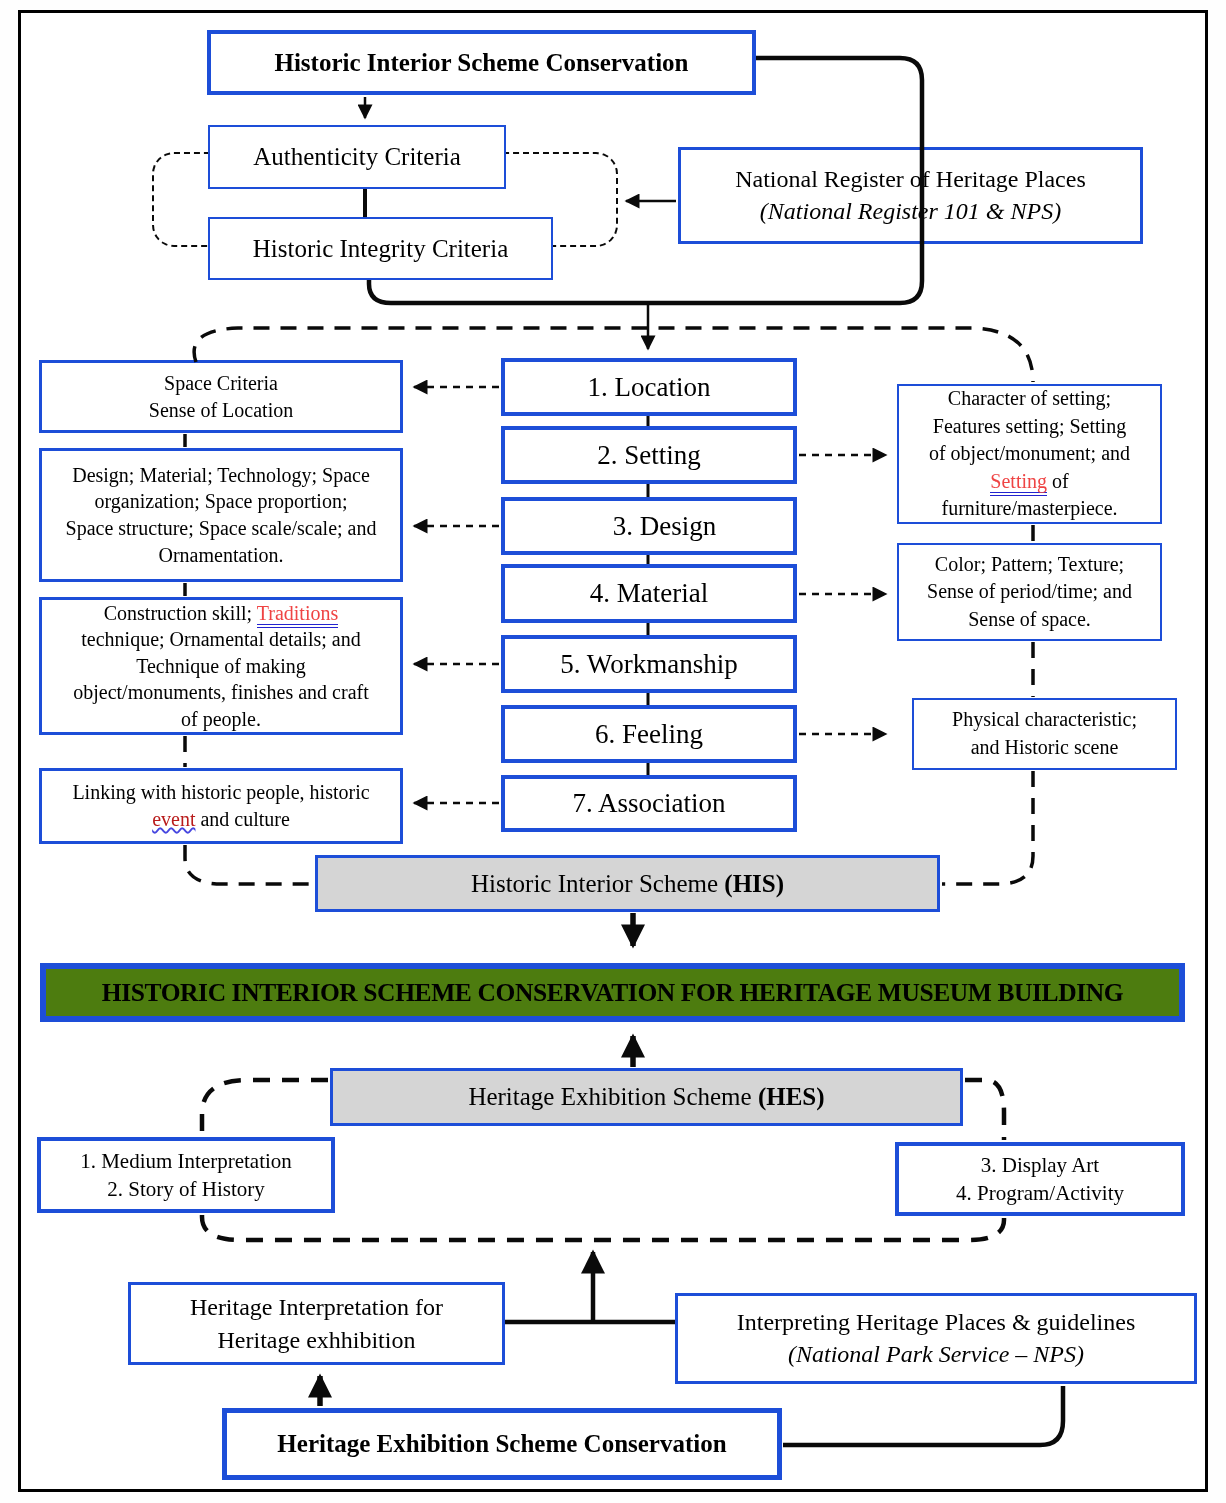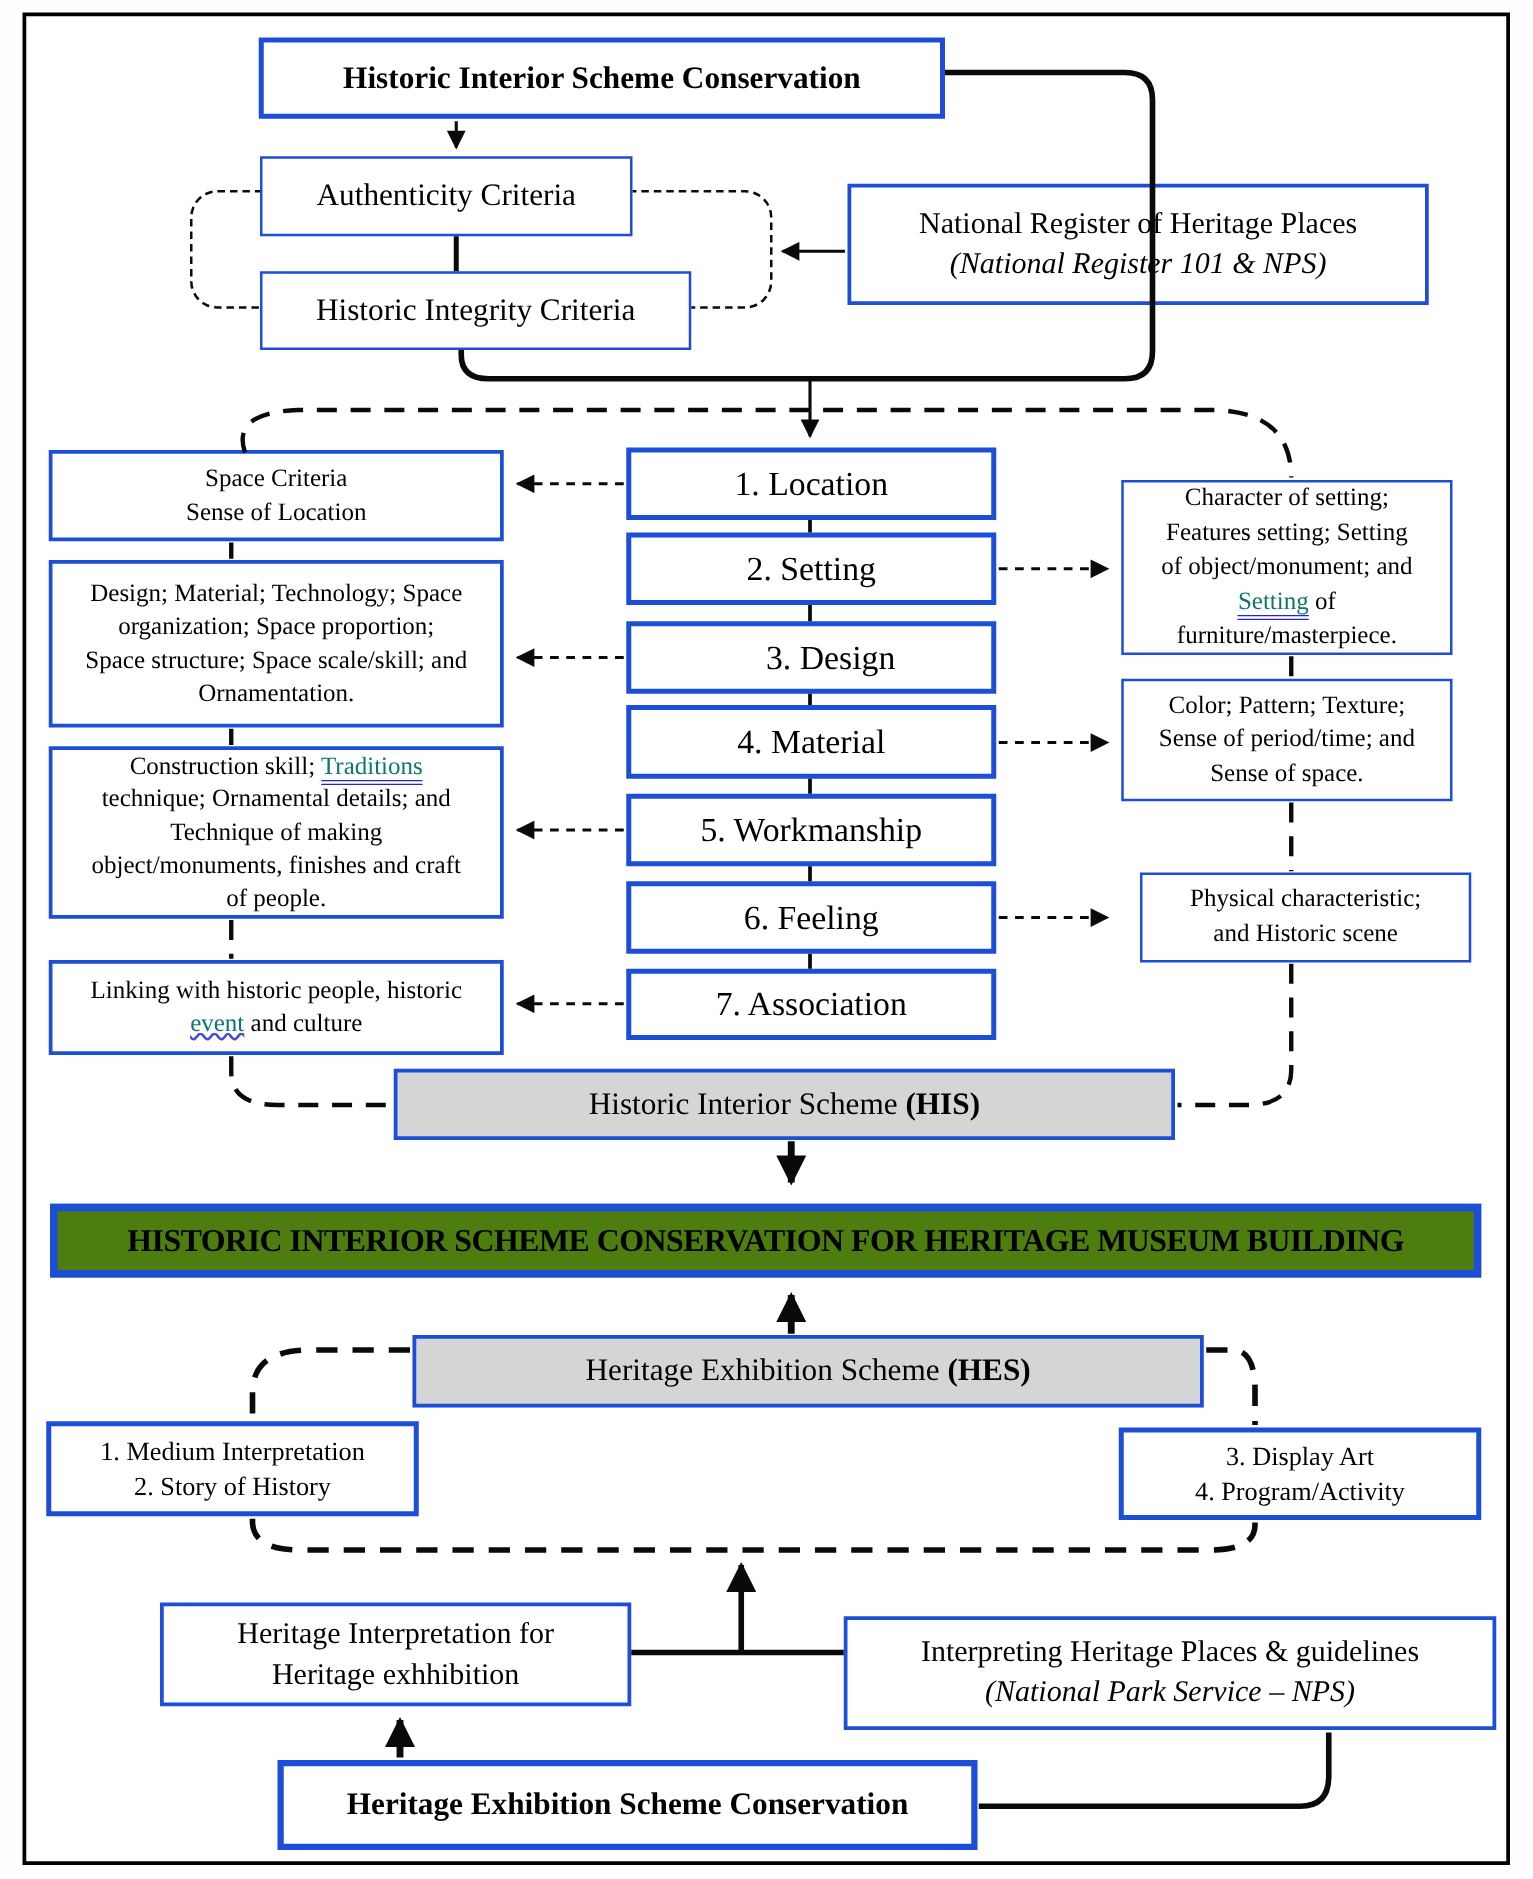--- a/index.html
+++ b/index.html
@@ -14,22 +14,22 @@
     text-align:center;z-index:2;}
   .bx .ln{display:block;width:100%;}
   .bold{font-weight:bold;}
   .ital{font-style:italic;}
   .crit{border-width:4px;font-size:27px;}
   .note{font-size:20px;line-height:1.33;}
   .rnote{font-size:20px;line-height:1.38;}
   .gray{background:#d5d5d5;border-width:3px;font-size:25px;}
   .dashedRect{position:absolute;border:2px dashed #0a0a0a;border-radius:22px;
     box-sizing:border-box;z-index:1;background:transparent;}
-  .u-db{color:#0f766e;border-bottom:4px double #2323cf;}
-  .u-wv{color:#0f766e;text-decoration-line:underline;text-decoration-style:wavy;
+  .u-db{color:#ef4444;border-bottom:4px double #2323cf;}
+  .u-wv{color:#b91c1c;text-decoration-line:underline;text-decoration-style:wavy;
     text-decoration-color:#4646e0;text-decoration-thickness:2px;}
   #connectors{position:absolute;left:0;top:0;width:1226px;height:1503px;
     z-index:5;pointer-events:none;}
   #headline{font-weight:bold;font-size:25.5px;letter-spacing:-0.4px;background:#4d7c0f;
     border-width:6px;white-space:nowrap;}
 </style>
 </head>
 <body>
 
 <div id="canvas">
@@ -77,21 +77,21 @@
   </div>
 
   <div class="bx note" style="left:39px;top:360px;width:364px;height:73px;border-width:3px;">
     <span class="ln">Space Criteria</span>
     <span class="ln">Sense of Location</span>
   </div>
 
   <div class="bx note" style="left:39px;top:448px;width:364px;height:134px;border-width:3px;">
     <span class="ln">Design; Material; Technology; Space</span>
     <span class="ln">organization; Space proportion;</span>
-    <span class="ln">Space structure; Space scale/skill; and</span>
+    <span class="ln">Space structure; Space scale/scale; and</span>
     <span class="ln">Ornamentation.</span>
   </div>
 
   <div class="bx note" style="left:39px;top:597px;width:364px;height:138px;border-width:3px;">
     <span class="ln"><span>Construction skill; </span><span class="u-db">Traditions</span></span>
     <span class="ln">technique; Ornamental details; and</span>
     <span class="ln">Technique of making</span>
     <span class="ln">object/monuments, finishes and craft</span>
     <span class="ln">of people.</span>
   </div>

